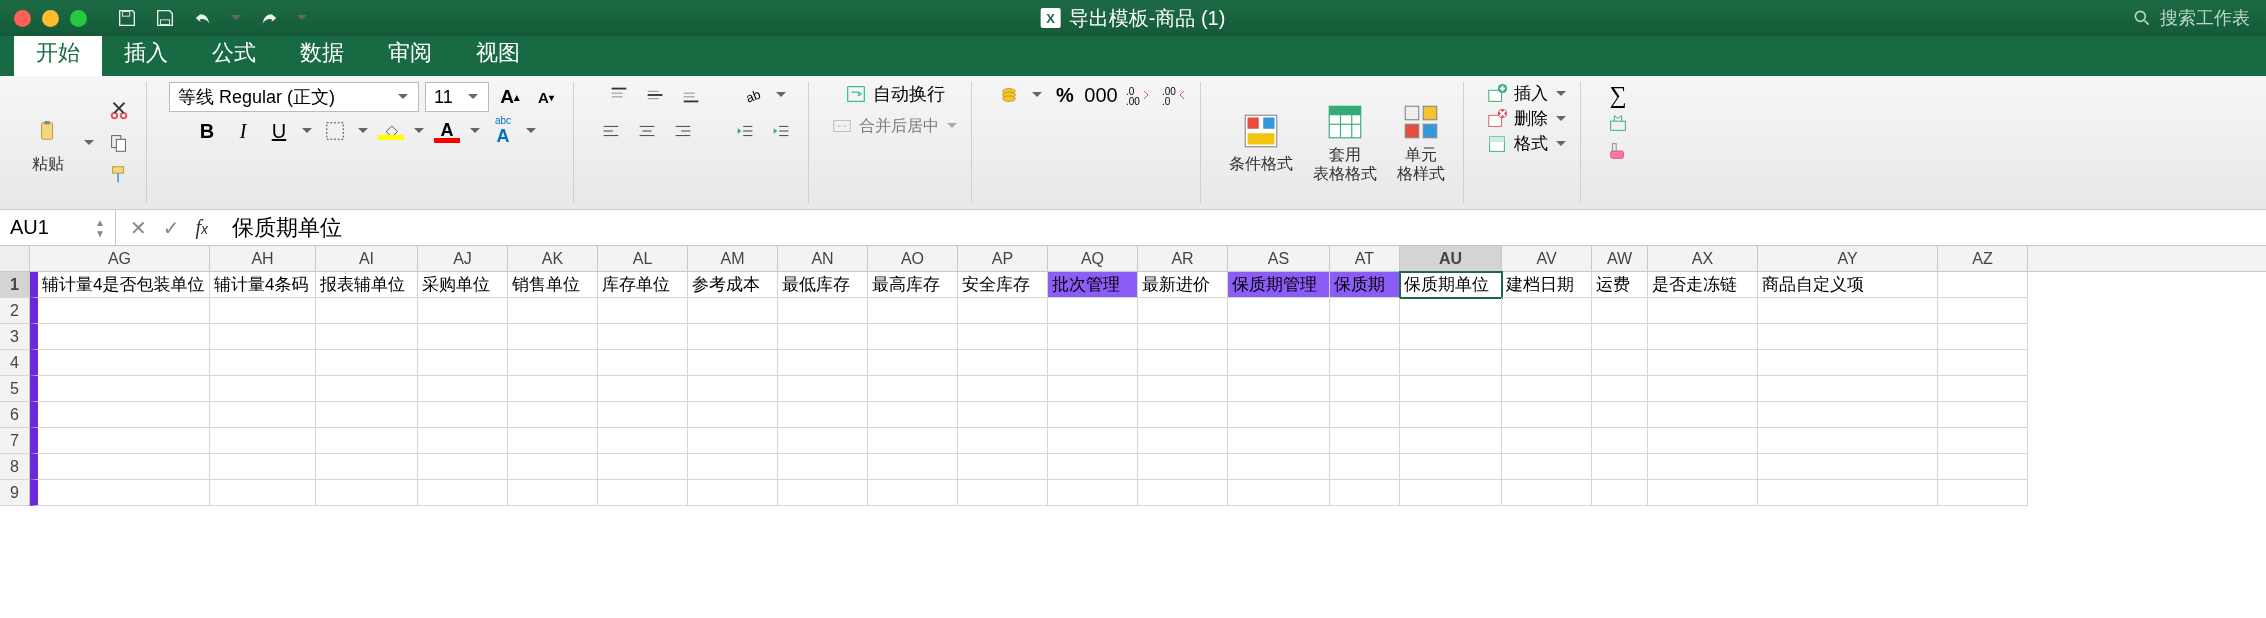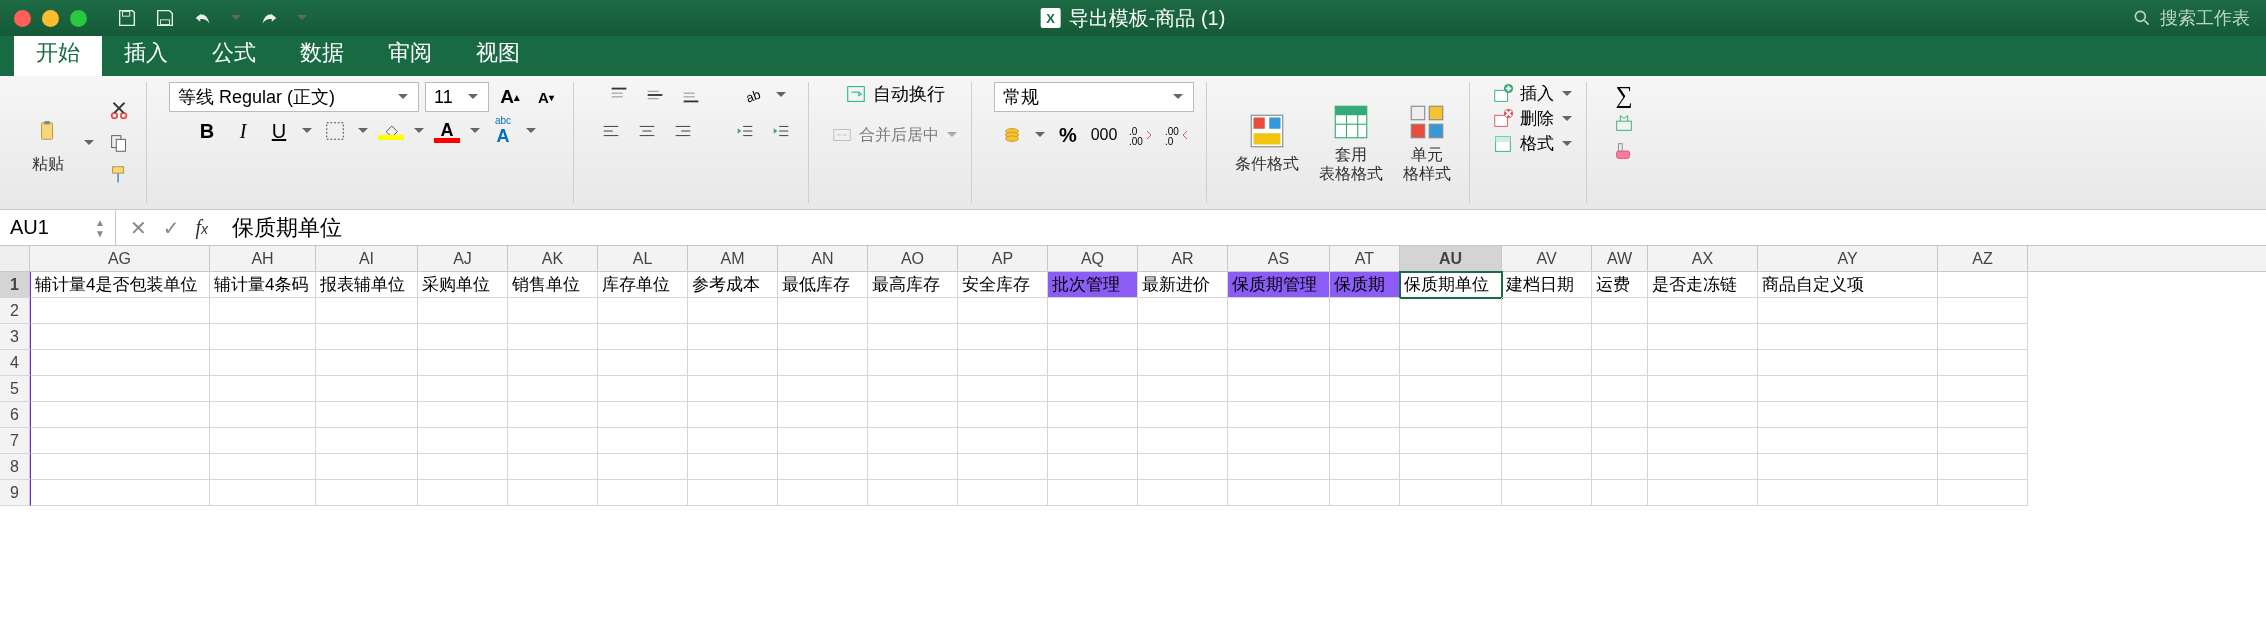--- a/index.html
+++ b/index.html
@@ -61,21 +61,21 @@
 .ch { border-right: 1px solid #c8c8c8; display: flex; align-items: center; justify-content: center; font-size: 16px; color: #444; }
 .ch.sel { background: #d4d4d4; font-weight: 600; }
 
 .rowhdr { width: 30px; border-right: 1px solid #c8c8c8; border-bottom: 1px solid #d6d6d6; background: #f3f3f3; display: flex; align-items: center; justify-content: center; font-size: 16px; color: #444; }
 .rowhdr.sel { background: #d4d4d4; font-weight: 600; }
 .gridbody { display: flex; flex-direction: column; }
 .grow { display: flex; height: 26px; }
 .cell { border-right: 1px solid #d6d6d6; border-bottom: 1px solid #d6d6d6; font-size: 17px; display: flex; align-items: center; padding: 0 4px; white-space: nowrap; overflow: hidden; }
 .cell.hl { background: #8b5cf6; }
 .cell.sel { outline: 2px solid #1c6b44; outline-offset: -1px; background: #fff; }
-.leftedge { border-left: 1px solid #6d28d9; }
+.leftedge { border-left: 8px solid #6d28d9; }
 
 </style>
 </head>
 <body>
 
 <div class="titlebar">
   <div class="traffic">
     <div class="tl red"></div>
     <div class="tl yel"></div>
     <div class="tl grn"></div>
@@ -282,56 +282,52 @@
               <line x1="10" y1="7" x2="20" y2="7" stroke="#333"></line>
               <line x1="10" y1="12" x2="20" y2="12" stroke="#333"></line>
               <line x1="10" y1="17" x2="20" y2="17" stroke="#333"></line>
             </svg>
           </div>
       </div>
     </div>
   </div>
 
   <div class="grp">
-    <div class="grp-body col" style="gap:18px">
+    <div class="grp-body col" style="gap:9px">
       <div class="row">
         <svg class="ic-svg" viewBox="0 0 24 24">
             <rect x="3" y="4" width="18" height="16" fill="none" stroke="#0a7"></rect>
             <path d="M7 10h8v4l3-2-3-2" fill="none" stroke="#0a7"></path>
           </svg>
         <span style="font-size:18px">自动换行</span>
       </div>
       <div class="row" style="opacity:.5">
         <svg class="ic-svg" viewBox="0 0 24 24">
             <rect x="3" y="6" width="18" height="12" fill="none" stroke="#888"></rect>
             <path d="M7 12h4M17 12h-4" stroke="#888"></path>
           </svg>
         <span style="font-size:16px">合并后居中</span>
         <div class="dd"></div>
       </div>
     </div>
   </div>
 
   <div class="grp">
     <div class="grp-body col" style="gap:10px">
-      <div class="nfbox">
-          <span>常规</span>
-          <div class="dd"></div>
-        </div>
       <div class="row">
         <div class="sm">
             <svg class="ic-svg" viewBox="0 0 24 24">
               <ellipse cx="12" cy="8" rx="7" ry="3" fill="#f4c430" stroke="#c9952a"></ellipse>
               <ellipse cx="12" cy="12" rx="7" ry="3" fill="#f4c430" stroke="#c9952a"></ellipse>
               <ellipse cx="12" cy="16" rx="7" ry="3" fill="#f4c430" stroke="#c9952a"></ellipse>
             </svg>
           </div>
         <div class="dd"></div>
         <div class="sm" style="font-size:20px;font-weight:600">%</div>
-        <div class="sm" style="font-size:16px">
+        <div class="sm" style="font-size:20px">
             <span>000</span>
           </div>
         <div class="sm">
             <svg width="26" height="20" viewBox="0 0 26 20">
               <text x="2" y="10" font-size="10">.0</text>
               <text x="2" y="20" font-size="10">.00</text>
               <path d="M20 6l4 4-4 4" fill="none" stroke="#d55"></path>
             </svg>
           </div>
         <div class="sm">

